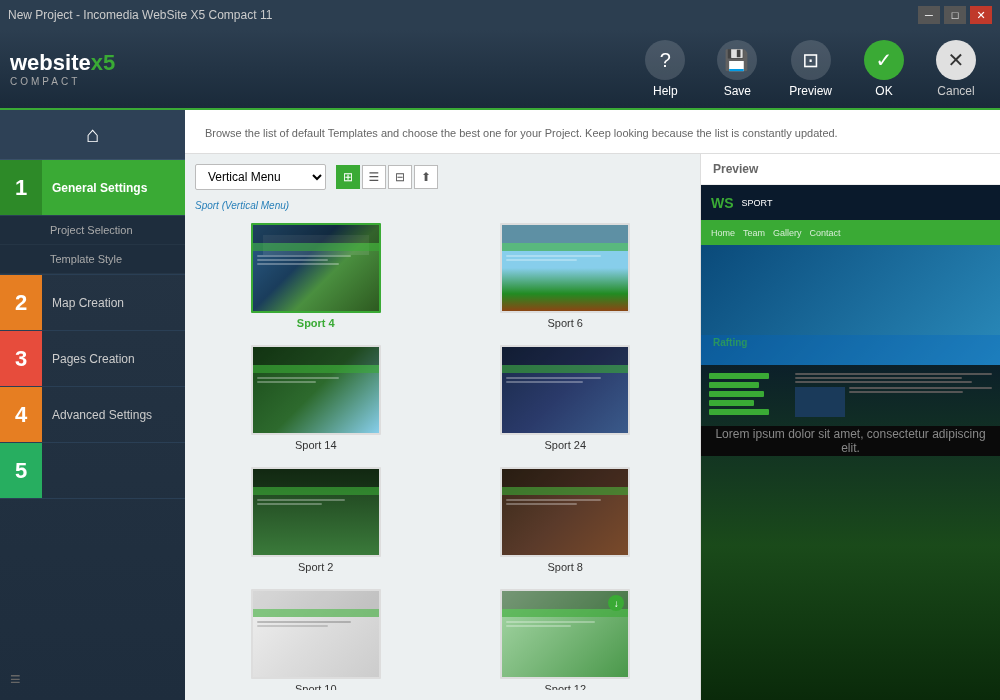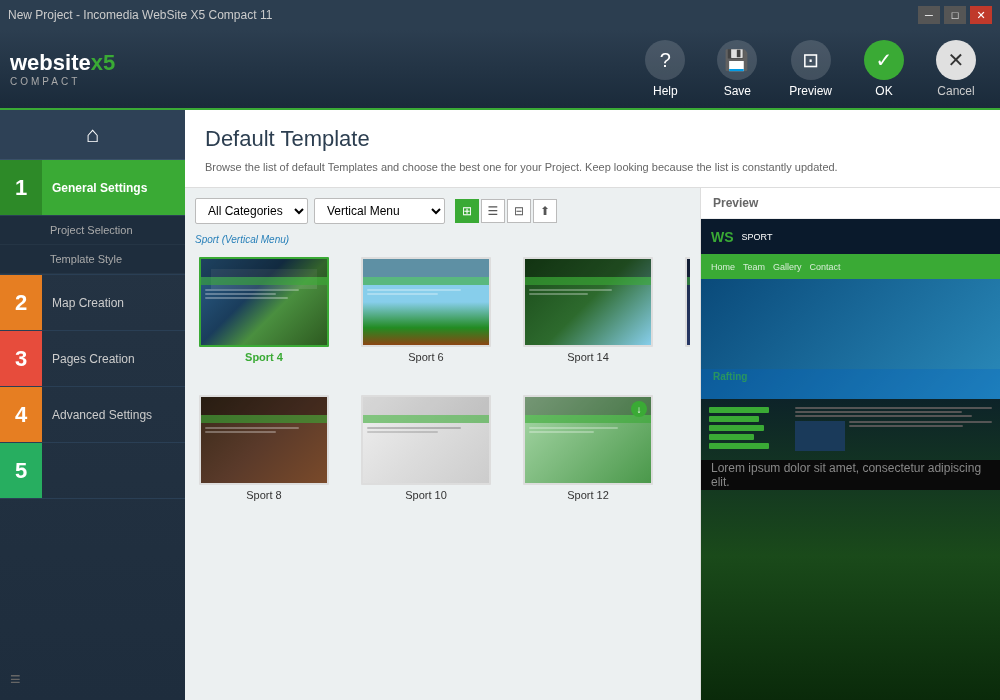--- a/index.html
+++ b/index.html
@@ -244,22 +244,22 @@
     }
 
     .templates-scroll {
       flex: 1;
       overflow-y: auto;
       overflow-x: hidden;
     }
 
     .template-grid {
       display: grid;
-      grid-template-columns: repeat(5, 1fr);
-      gap: 24px;
+      grid-template-columns: repeat(2, 1fr);
+      gap: 8px;
       padding-right: 4px;
     }
 
     .template-item {
       display: flex;
       flex-direction: column;
       align-items: center;
       cursor: pointer;
       padding: 4px;
       border-radius: 2px;
@@ -337,20 +337,21 @@
       font-size: 12px;
       color: #666;
       border-bottom: 1px solid #eee;
       font-weight: bold;
     }
     .preview-image {
       flex: 1;
       overflow: hidden;
       background: #d946ef;
       position: relative;
+      text-align: center;
     }
     .preview-img-content {
       width: 100%;
       height: 100%;
       background: linear-gradient(180deg, #1a3a5c 0%, #0a1a2c 30%, #1a4a1a 70%, #0a2a0a 100%);
       position: relative;
     }
     .preview-site-header {
       background: #0a1a2c;
       height: 35px;
@@ -485,35 +486,28 @@
       <div class="step-num colored-5">5</div>
     </div>
 
     <div class="sidebar-bottom">
       <span>≡</span>
     </div>
   </div>
 
   <div class="content-area">
     <div class="content-header">
-      <div class="content-title">Default Template</div>
       <div class="content-description">Browse the list of default Templates and choose the best one for your Project. Keep looking because the list is constantly updated.</div>
     </div>
 
     <div class="content-body">
 
       <div class="template-list">
 
         <div class="filter-bar">
-          <select class="filter-select">
-            <option>All Categories</option>
-            <option>Business</option>
-            <option>Sport</option>
-            <option>Nature</option>
-          </select>
           <select class="filter-select">
             <option>Vertical Menu</option>
             <option>Horizontal Menu</option>
             <option>Drop-down Menu</option>
           </select>
           <div class="view-icons">
             <button class="view-icon-btn active">⊞</button>
             <button class="view-icon-btn">☰</button>
             <button class="view-icon-btn">⊟</button>
             <button class="view-icon-btn">⬆</button>

